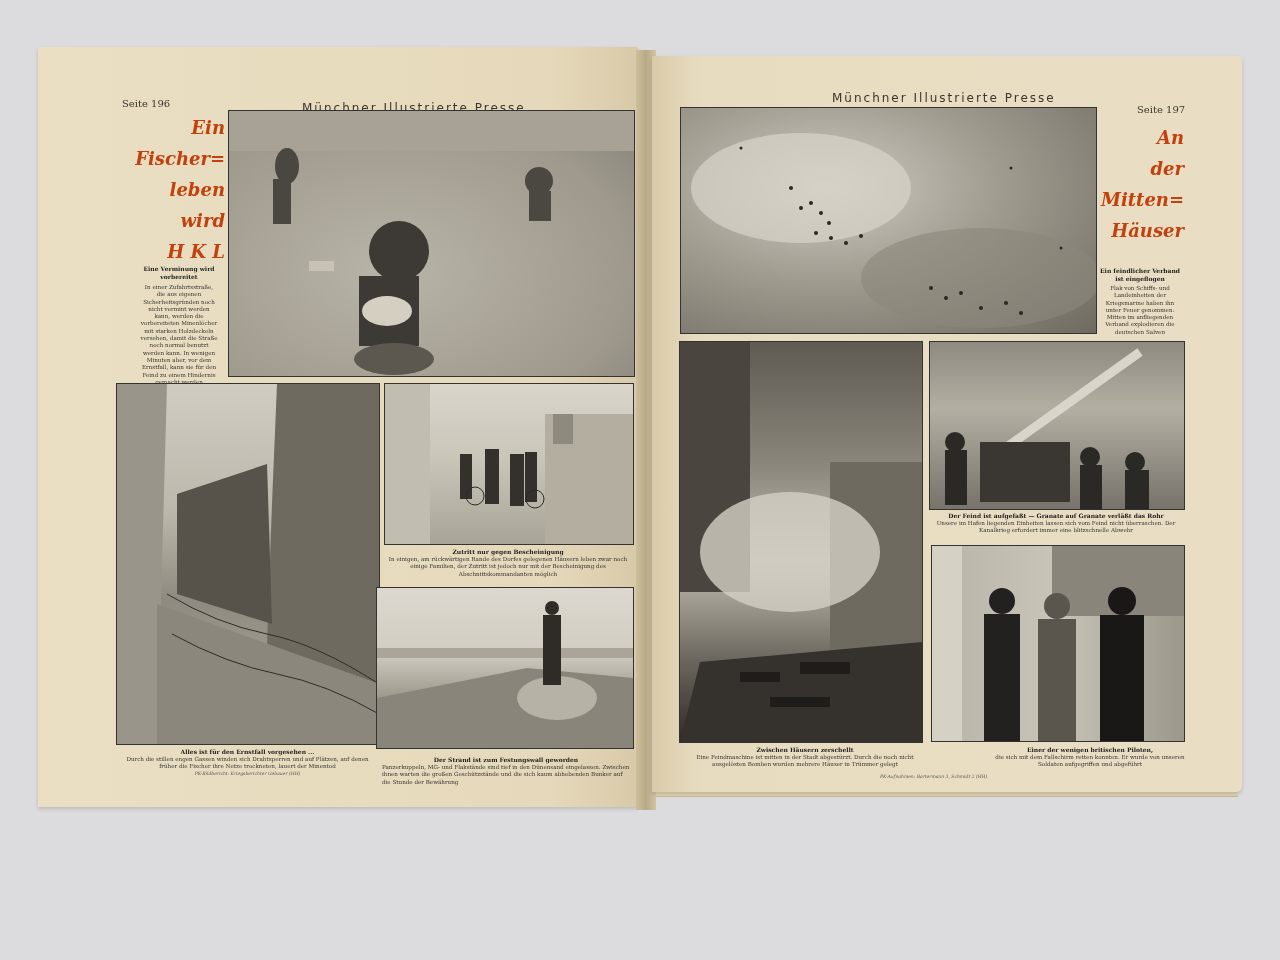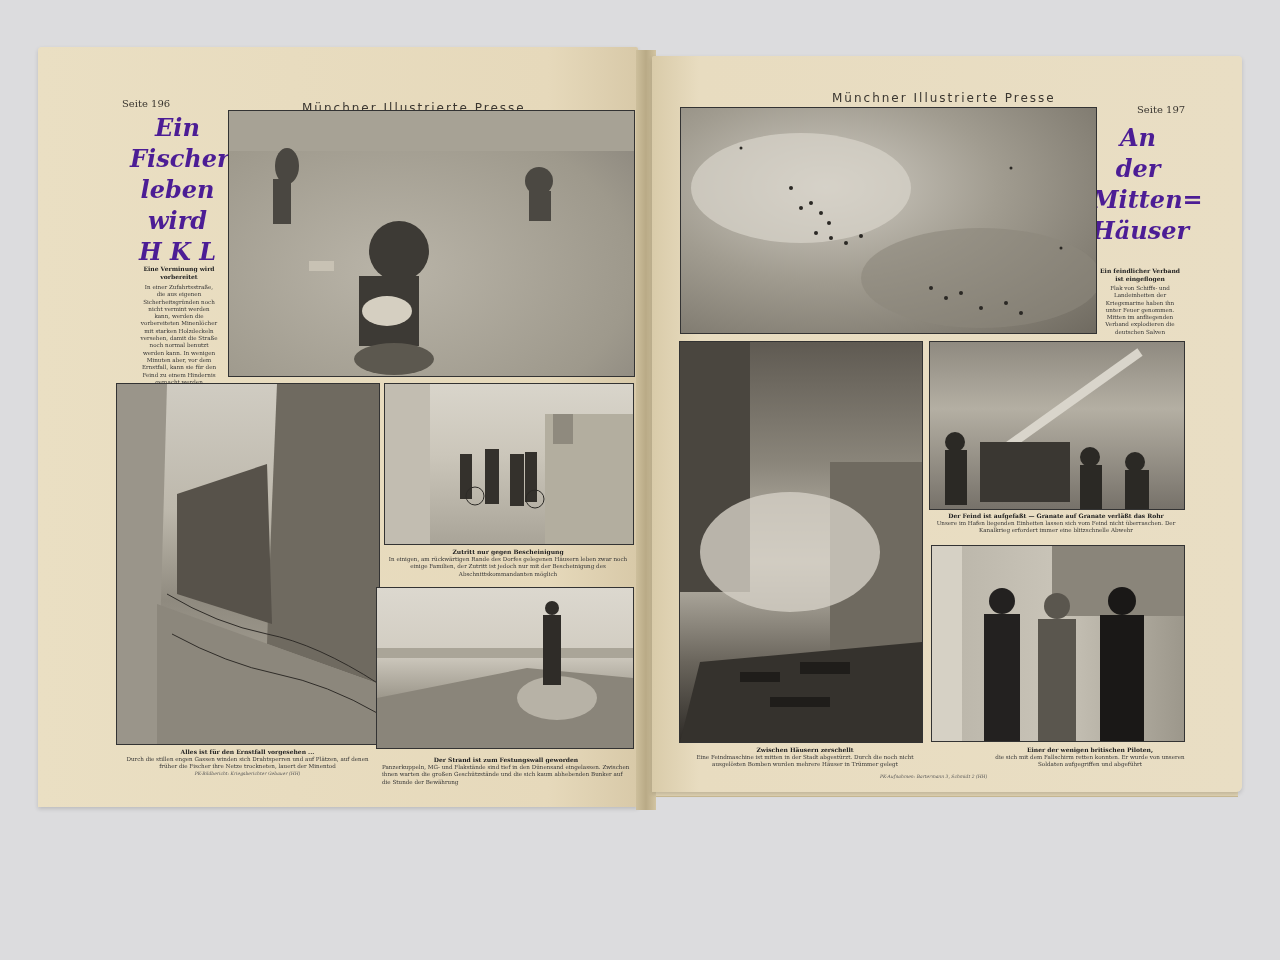--- a/index.html
+++ b/index.html
@@ -5,21 +5,21 @@
   html,body{margin:0;padding:0;}
   body{width:1280px;height:960px;background:#dcdcde;position:relative;overflow:hidden;font-family:"DejaVu Serif",serif;}
   .page{position:absolute;background:#e8dcc0;box-shadow:0 2px 4px rgba(0,0,0,0.15);}
   #page-left{left:38px;top:47px;width:600px;height:760px;border-radius:4px 2px 0 0;background:linear-gradient(90deg,#eadfc3 0%,#e6d9bb 85%,#d8c9a8 100%);}
   #page-right{left:652px;top:56px;width:590px;height:736px;border-radius:2px 4px 6px 0;background:linear-gradient(90deg,#d9cba9 0%,#e8dcc0 8%,#e9dec4 100%);}
   .stack{position:absolute;left:656px;top:790px;width:582px;height:6px;background:#e0d3b3;border-bottom:1px solid #c9b993;}
   .gutter{position:absolute;left:636px;top:50px;width:20px;height:760px;background:linear-gradient(90deg,#cdbf9c,#b9aa86 50%,#d2c4a2);}
   .abs{position:absolute;}
   .runhead{font-family:"DejaVu Sans",sans-serif;font-size:12px;letter-spacing:2px;color:#3a3630;}
   .pagenum{font-size:10px;color:#3a3630;}
-  .script{font-family:"DejaVu Serif",serif;font-style:italic;font-size:24px;line-height:31px;color:#4c1d95;text-align:center;font-weight:bold;}
+  .script{font-family:"DejaVu Serif",serif;font-style:italic;font-size:18px;line-height:31px;color:#c2410c;text-align:right;font-weight:bold;}
   .photo{position:absolute;border:1px solid #333;overflow:hidden;}
   .cap-title{font-size:6px;font-weight:bold;color:#222;text-align:center;line-height:8px;}
   .cap-body{font-size:5.6px;color:#333;text-align:center;line-height:7.3px;}
   .credit{font-size:4.5px;color:#555;font-style:italic;}
 </style>
 </head>
 <body>
 
 <div class="page" id="page-left"></div>
 <div class="gutter"></div>

